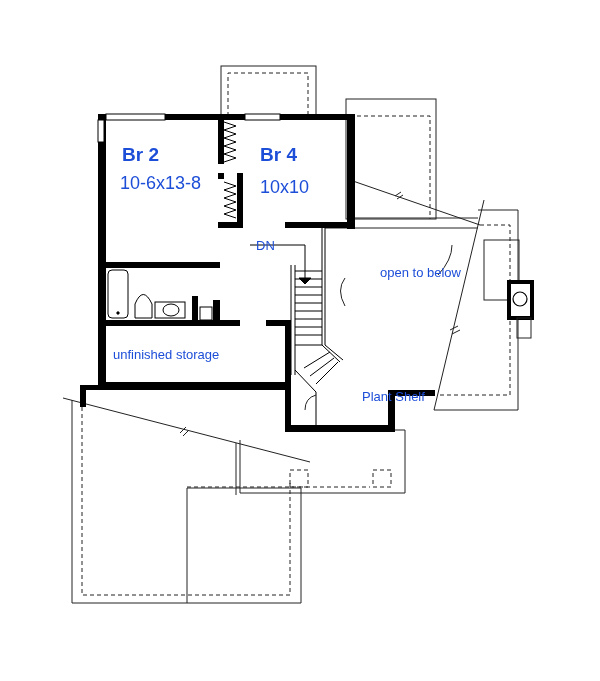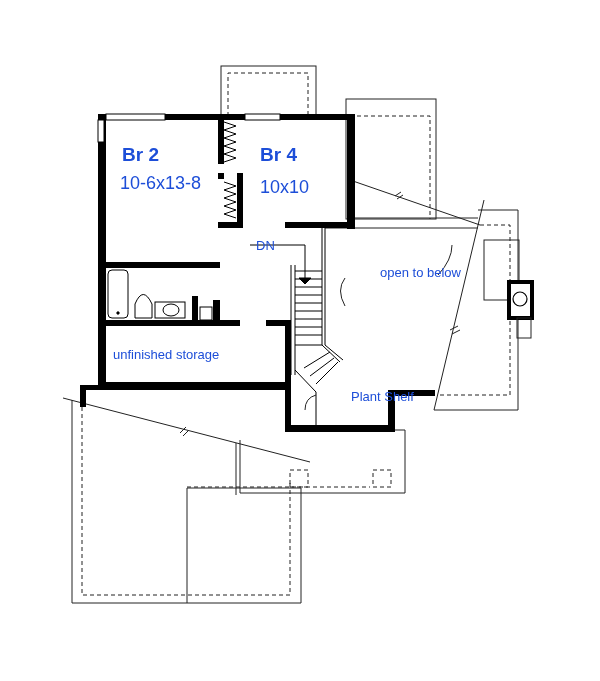--- a/index.html
+++ b/index.html
@@ -129,13 +129,13 @@
   </g>
 </svg>
 
 <div class="label room-name" style="left:122px; top:145px;">Br 2</div>
 <div class="label room-dim" style="left:120px; top:174px;text-align:right;">10-6x13-8</div>
 <div class="label room-name" style="left:260px; top:145px;">Br 4</div>
 <div class="label room-dim" style="left:260px; top:166px;margin-top:12px;">10x10</div>
 <div class="label note" style="left:256px; top:239px;">DN</div>
 <div class="label note" style="left:348px; top:266px;margin-left:32px;">open to below</div>
 <div class="label note" style="left:113px; top:348px;">unfinished storage</div>
-<div class="label note" style="left:325px; top:390px;padding-left:26px;">Plant Shelf</div>
+<div class="label note" style="left:336px; top:390px;padding-left:26px;">Plant Shelf</div>
 
 </body></html>

